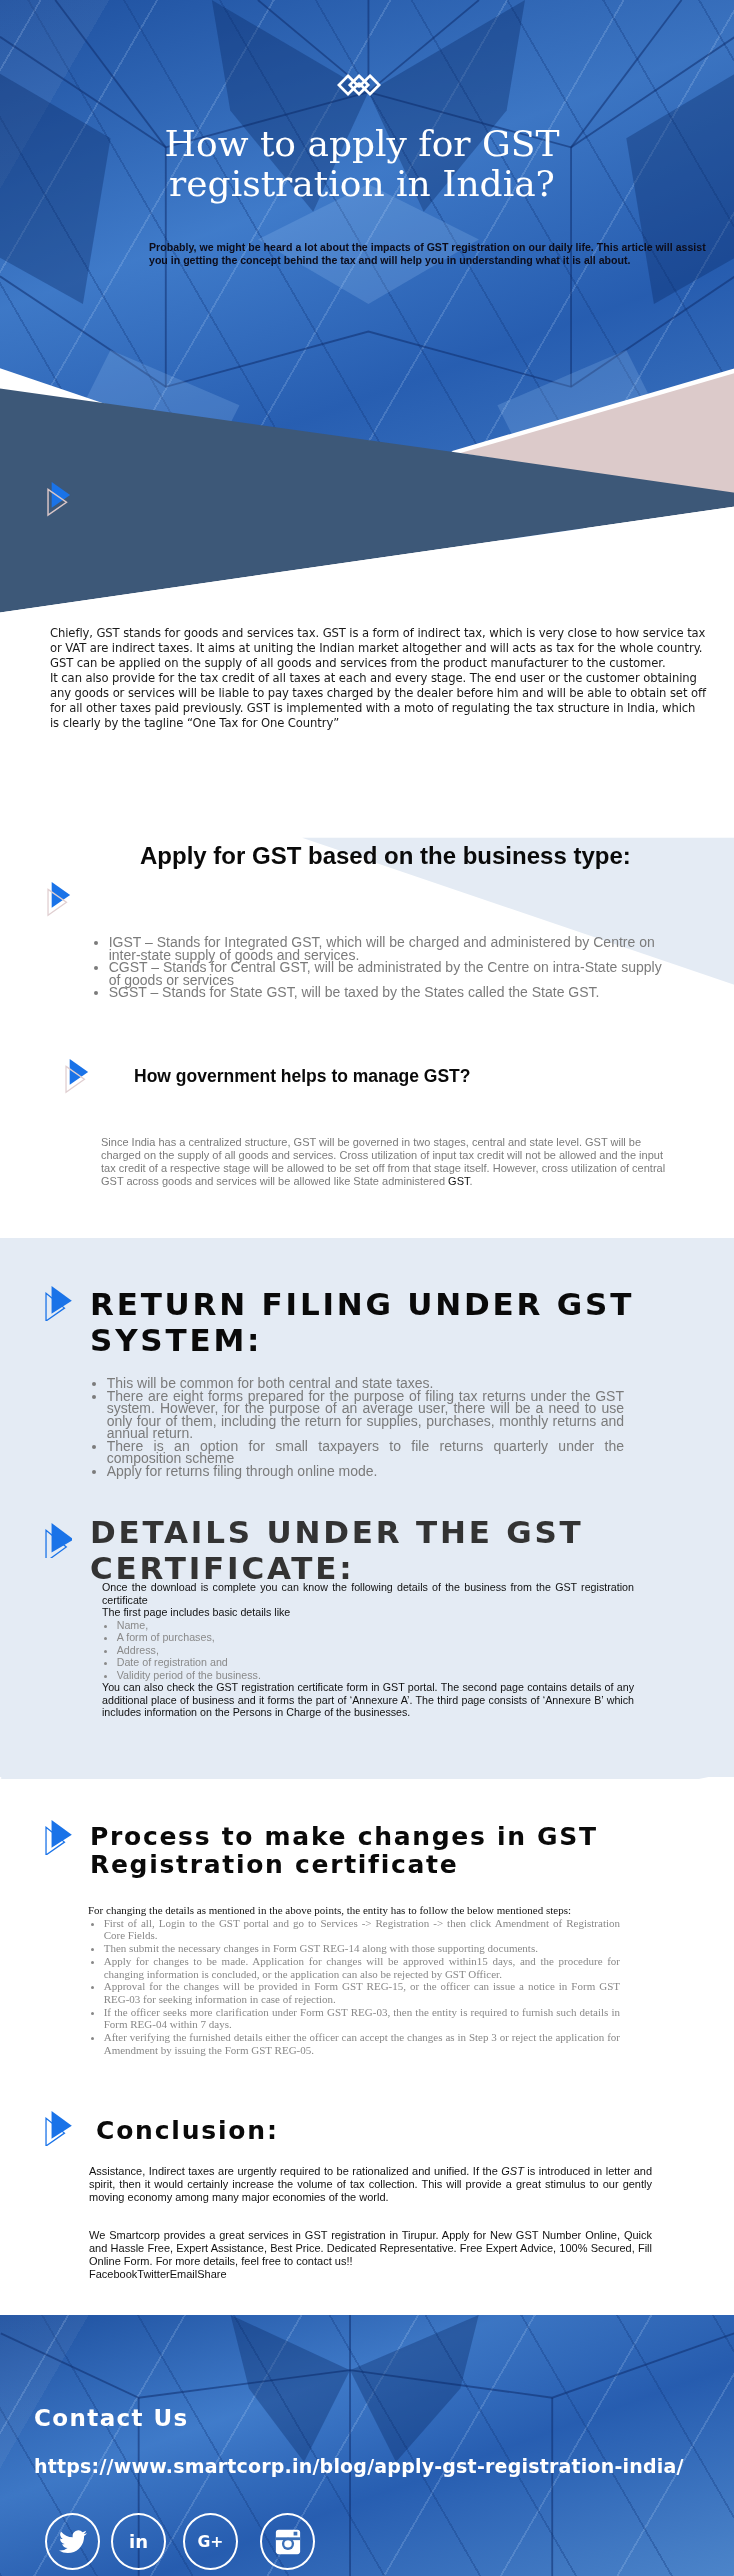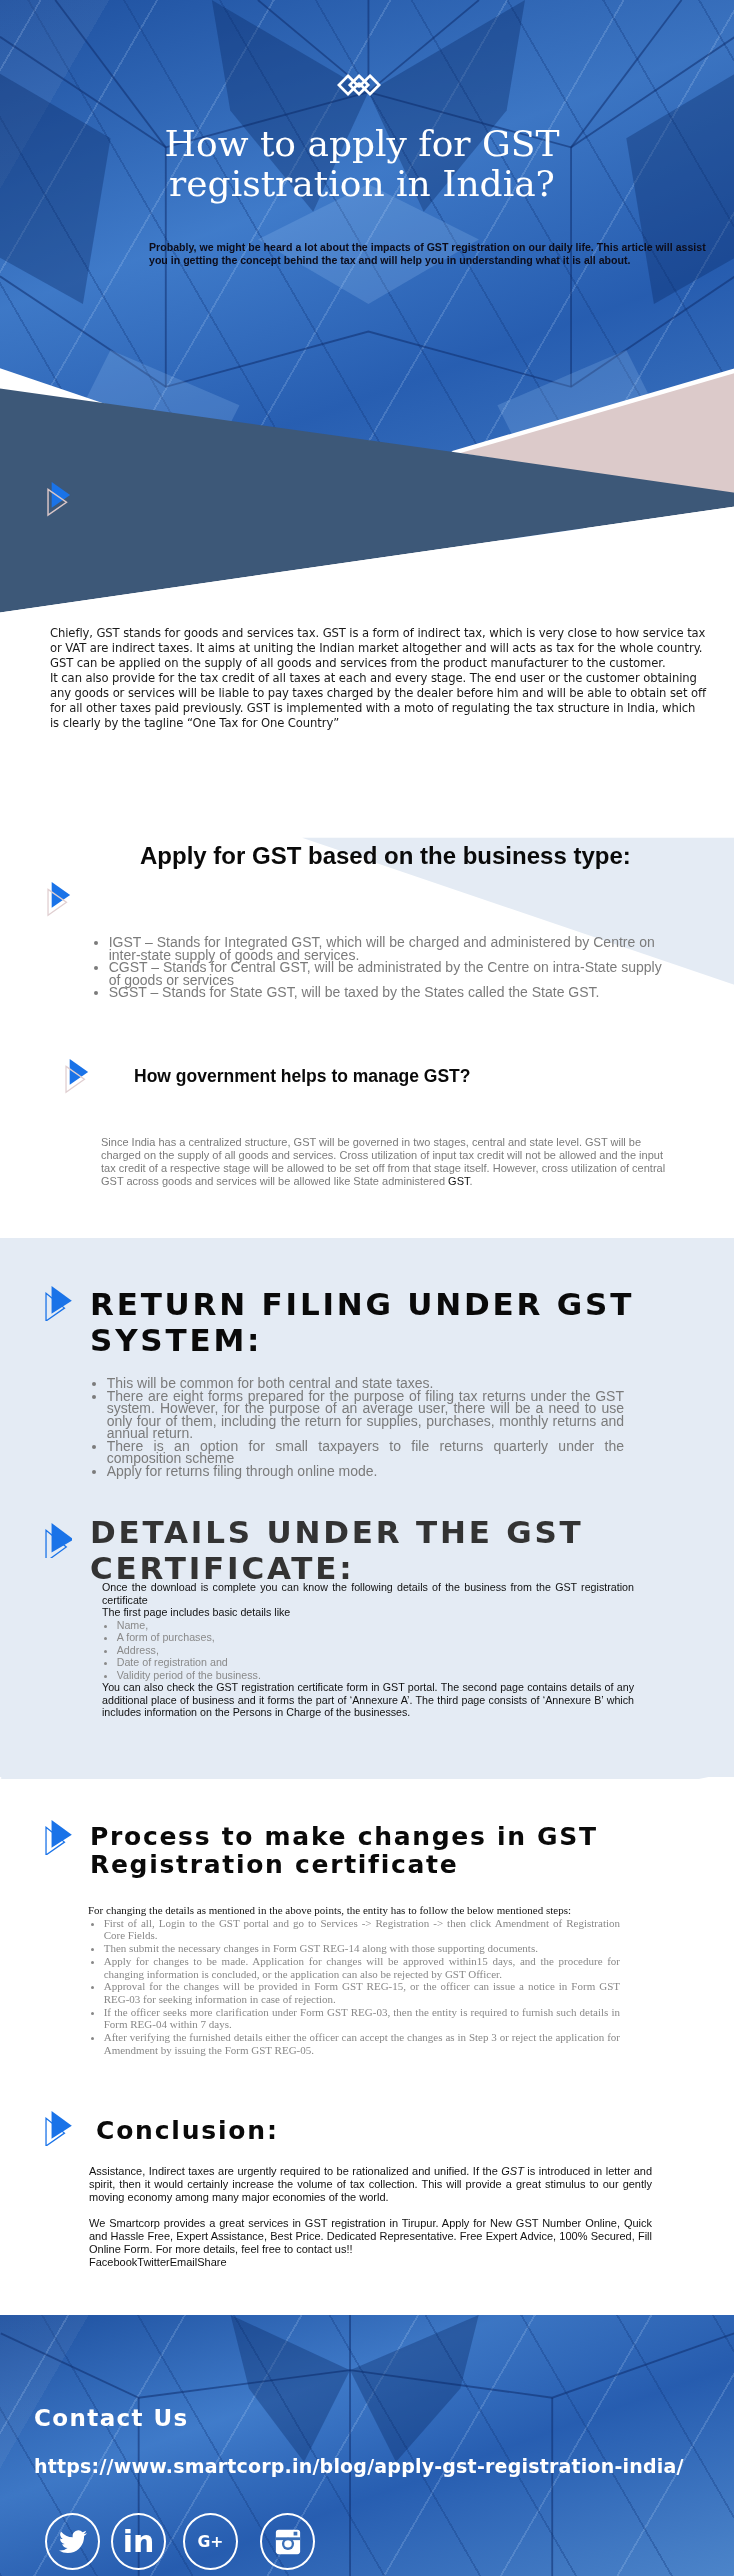--- a/index.html
+++ b/index.html
@@ -176,21 +176,21 @@
   </ul>
 </div>
 
 <svg class="arrow-icon" style="left:44px;top:2111px;" viewBox="0 0 30 38">
   <polygon points="8,0 30,16 8,30" fill="#1a73e8"></polygon>
   <polygon points="2,8 22,24 2,38" fill="none" stroke="#1a73e8" stroke-width="1.4"></polygon>
 </svg>
 <div class="h2-caps" style="left:96px;top:2116px;color:#0a0a0a;font-size:25px;letter-spacing:1.8px;">Conclusion:</div>
 <div style="position:absolute;left:89px;top:2165px;width:563px;font-family:'Liberation Sans',sans-serif;font-size:11px;line-height:13px;color:#111;text-align:justify;">
   <p><span>Assistance, Indirect taxes are urgently required to be rationalized and unified. If the </span><em>GST</em><span> is introduced in letter and spirit, then it would certainly increase the volume of tax collection. This will provide a great stimulus to our gently moving economy among many major economies of the world.</span></p>
-  <p style="margin-top:13px;">We Smartcorp provides a great services in GST registration in Tirupur. Apply for New GST Number Online, Quick and Hassle Free, Expert Assistance, Best Price. Dedicated Representative. Free Expert Advice, 100% Secured, Fill Online Form. For more details, feel free to contact us!!</p>
+  <p style="margin-top:25px;">We Smartcorp provides a great services in GST registration in Tirupur. Apply for New GST Number Online, Quick and Hassle Free, Expert Assistance, Best Price. Dedicated Representative. Free Expert Advice, 100% Secured, Fill Online Form. For more details, feel free to contact us!!</p>
   <p><span>Facebook</span><span>Twitter</span><span>Email</span><span>Share</span></p>
 </div>
 
 <div class="footer photo-bg">
   <svg style="position:absolute;left:0;top:0;" width="735" height="261" viewBox="0 0 798 284">
     <g stroke="rgba(15,45,110,0.55)" stroke-width="2" fill="none">
       <path d="M0 20 L150 90 L380 60 L600 90 L798 20"></path>
       <path d="M150 90 L150 284"></path>
         <path d="M600 90 L600 284"></path>
       <path d="M380 60 L380 0"></path>
@@ -202,21 +202,21 @@
     </g>
   </svg>
   <div class="contact">Contact Us</div>
   <div class="url">https://www.smartcorp.in/blog/apply-gst-registration-india/</div>
 
   <div class="social" style="left:45px;">
     <svg width="28" height="24" viewBox="0 0 24 20">
         <path fill="#fff" d="M24 2.4a9.8 9.8 0 0 1-2.8.8A4.9 4.9 0 0 0 23.3.4a9.9 9.9 0 0 1-3.1 1.2A4.9 4.9 0 0 0 11.8 6 14 14 0 0 1 1.7.9a4.9 4.9 0 0 0 1.5 6.6A4.9 4.9 0 0 1 1 6.9a4.9 4.9 0 0 0 3.9 4.8 4.9 4.9 0 0 1-2.2.1 4.9 4.9 0 0 0 4.6 3.4A9.9 9.9 0 0 1 0 17.3 14 14 0 0 0 7.5 19.5c9.1 0 14-7.5 14-14v-.6A10 10 0 0 0 24 2.4z"></path>
       </svg>
   </div>
-  <div class="social" style="left:111px;font-size:30px;">
+  <div class="social" style="left:111px;font-size:18px;">
     <span>in</span>
   </div>
   <div class="social" style="left:183px;font-size:15.7px;">
     <span>G+</span>
   </div>
   <div class="social" style="left:260px;">
     <svg width="28" height="28" viewBox="0 0 30 30">
       <rect x="2" y="2" width="26" height="26" rx="3" fill="#fff"></rect>
       <rect x="2" y="10" width="26" height="3" fill="#3a6fb8"></rect>
       <circle cx="15" cy="17" r="6.5" fill="#3a6fb8"></circle>

